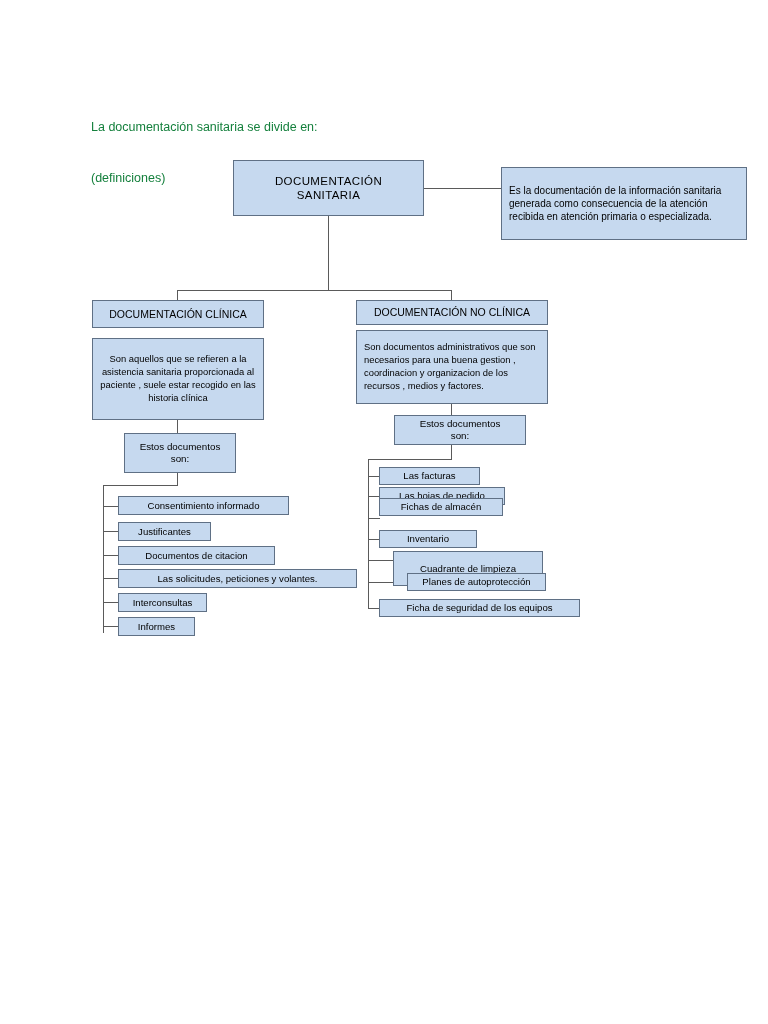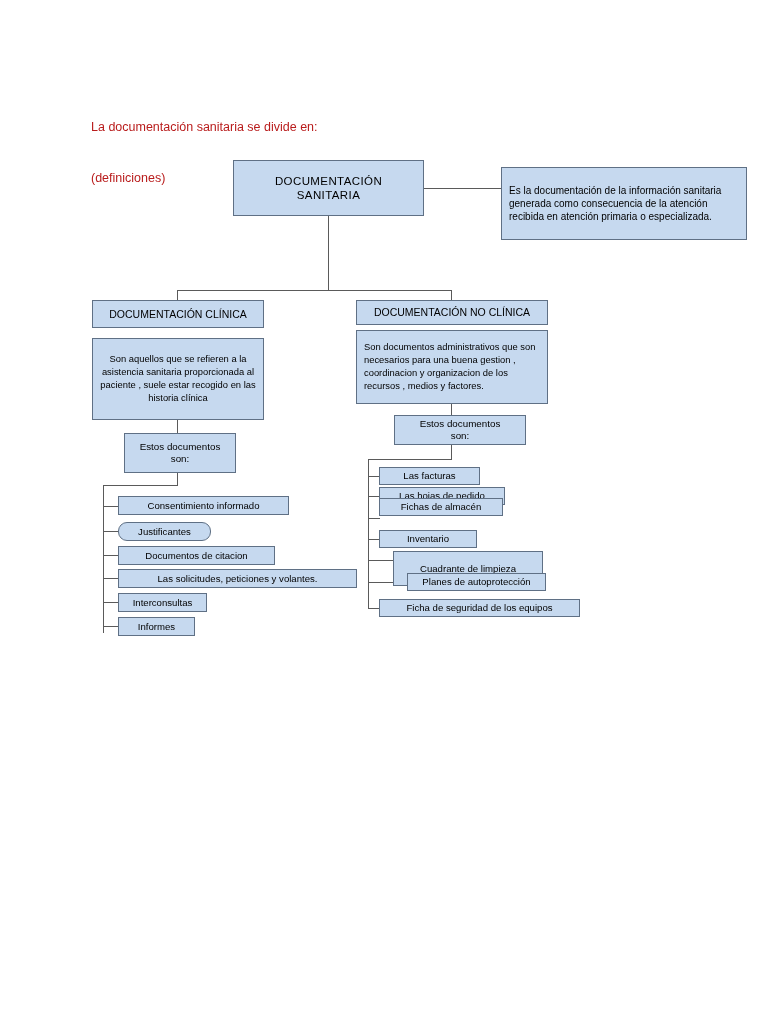--- a/index.html
+++ b/index.html
@@ -24,21 +24,21 @@
     background: #ffffff;
   }
 
   
   .heading {
     position: absolute;
     left: 91px;
     top: 85px;
     font-size: 12.5px;
     line-height: 17px;
-    color: #b91c1c;
+    color: #15803d;
     white-space: pre;
   }
   .heading div { white-space: pre; }
 
   
   .box {
     position: absolute;
     background: #c6d9ef;
     border: 1px solid #5f7085;
     box-sizing: border-box;
@@ -119,21 +119,21 @@
   <div class="ln-h" style="left:103px; top:506px; width:16px;"></div>
   <div class="ln-h" style="left:103px; top:531px; width:16px;"></div>
   <div class="ln-h" style="left:103px; top:555px; width:16px;"></div>
   <div class="ln-h" style="left:103px; top:578px; width:16px;"></div>
   <div class="ln-h" style="left:103px; top:602px; width:16px;"></div>
   <div class="ln-h" style="left:103px; top:626px; width:16px;"></div>
 
   <div class="box" style="left:118px; top:496px; width:171px; height:19px; font-size:9.6px;">
     <span class="txt">Consentimiento informado</span>
   </div>
-  <div class="box" style="left:118px; top:522px; width:93px; height:19px; font-size:9.6px;border-radius:9px;">
+  <div class="box" style="left:118px; top:522px; width:93px; height:19px; font-size:9.6px;">
     <span class="txt">Justificantes</span>
   </div>
   <div class="box" style="left:118px; top:546px; width:157px; height:19px; font-size:9.6px;">
     <span class="txt">Documentos de citacion</span>
   </div>
   <div class="box" style="left:118px; top:569px; width:239px; height:19px; font-size:9.6px;">
     <span class="txt">Las solicitudes, peticiones y volantes.</span>
   </div>
   <div class="box" style="left:118px; top:593px; width:89px; height:19px; font-size:9.6px;">
     <span class="txt">Interconsultas</span>

